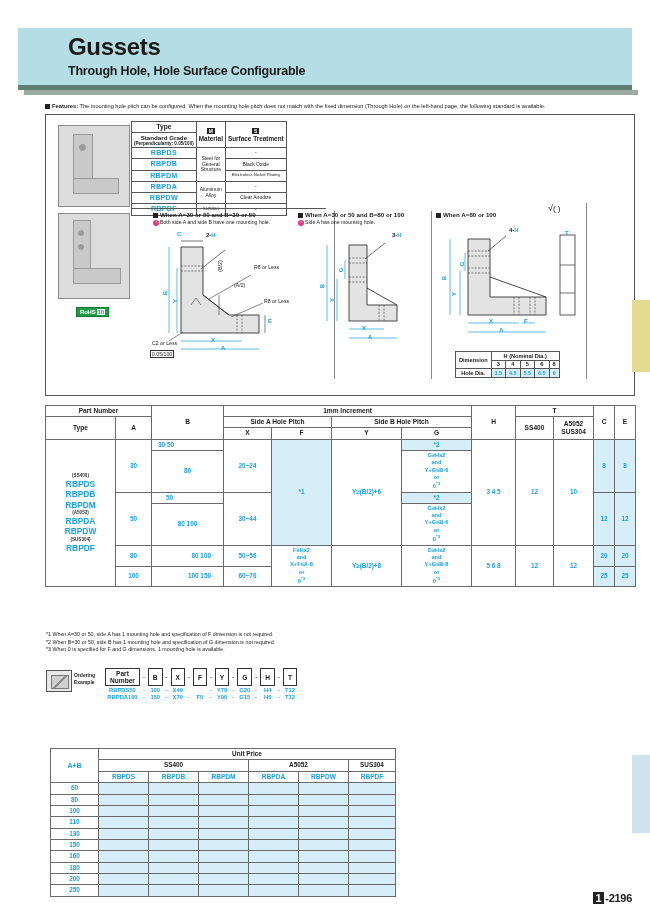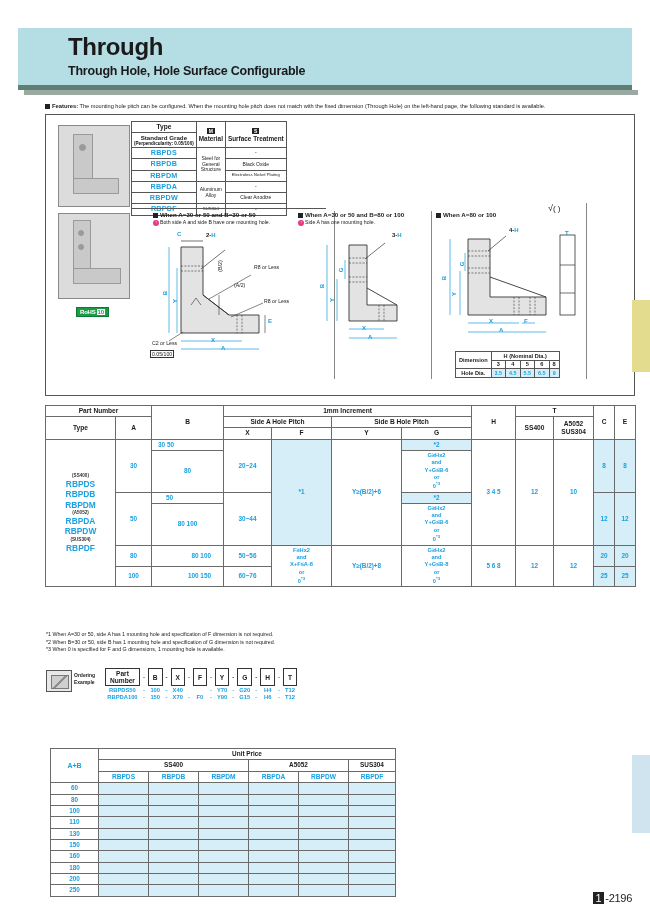--- a/index.html
+++ b/index.html
@@ -162,40 +162,40 @@
   .pricetable .ab { color:#1ba0e0; font-weight:bold; font-size:6.4px; }
   .pricetable .thickline { border-bottom:1.4px solid #4a4a4a; }
 
   
   .tab-yellow { position:absolute; right:0; top:300px; width:18px; height:72px; background:#e3dc8f; }
   .tab-blue   { position:absolute; right:0; top:755px; width:18px; height:78px; background:#cfe4ef; }
 
   
   .footer-num {
     position:absolute; right:18px; bottom:14px;
-    font-size:11px; font-weight:normal; letter-spacing:-0.3px;
+    font-size:11px; font-weight:bold; letter-spacing:-0.3px;
   }
   .footer-num .chip {
     display:inline-block; background:#222; color:#fff; padding:0 3px; margin-right:1px;
   }
 
   
   svg { display:block; }
   .checkmark { position:absolute; font-size:9px; }
 </style>
 </head>
 <body>
 
 <div class="page">
 
   <div class="header-shadow"></div>
   <div class="header-band">
     <div class="edge-dark"></div>
   </div>
-  <div class="title-main">Through</div>
+  <div class="title-main">Gussets</div>
   <div class="title-sub">Through Hole, Hole Surface Configurable</div>
 
   <div class="features-row">
     <span class="sq"></span><span class="feat-label">Features:</span>
     <span>The mounting hole pitch can be configured. When the mounting hole pitch does not match with the fixed dimension (Through Hole) on the left-hand page, the following standard is available.</span>
   </div>
 
   <div class="specbox">
 
     <div class="photo photo1">

